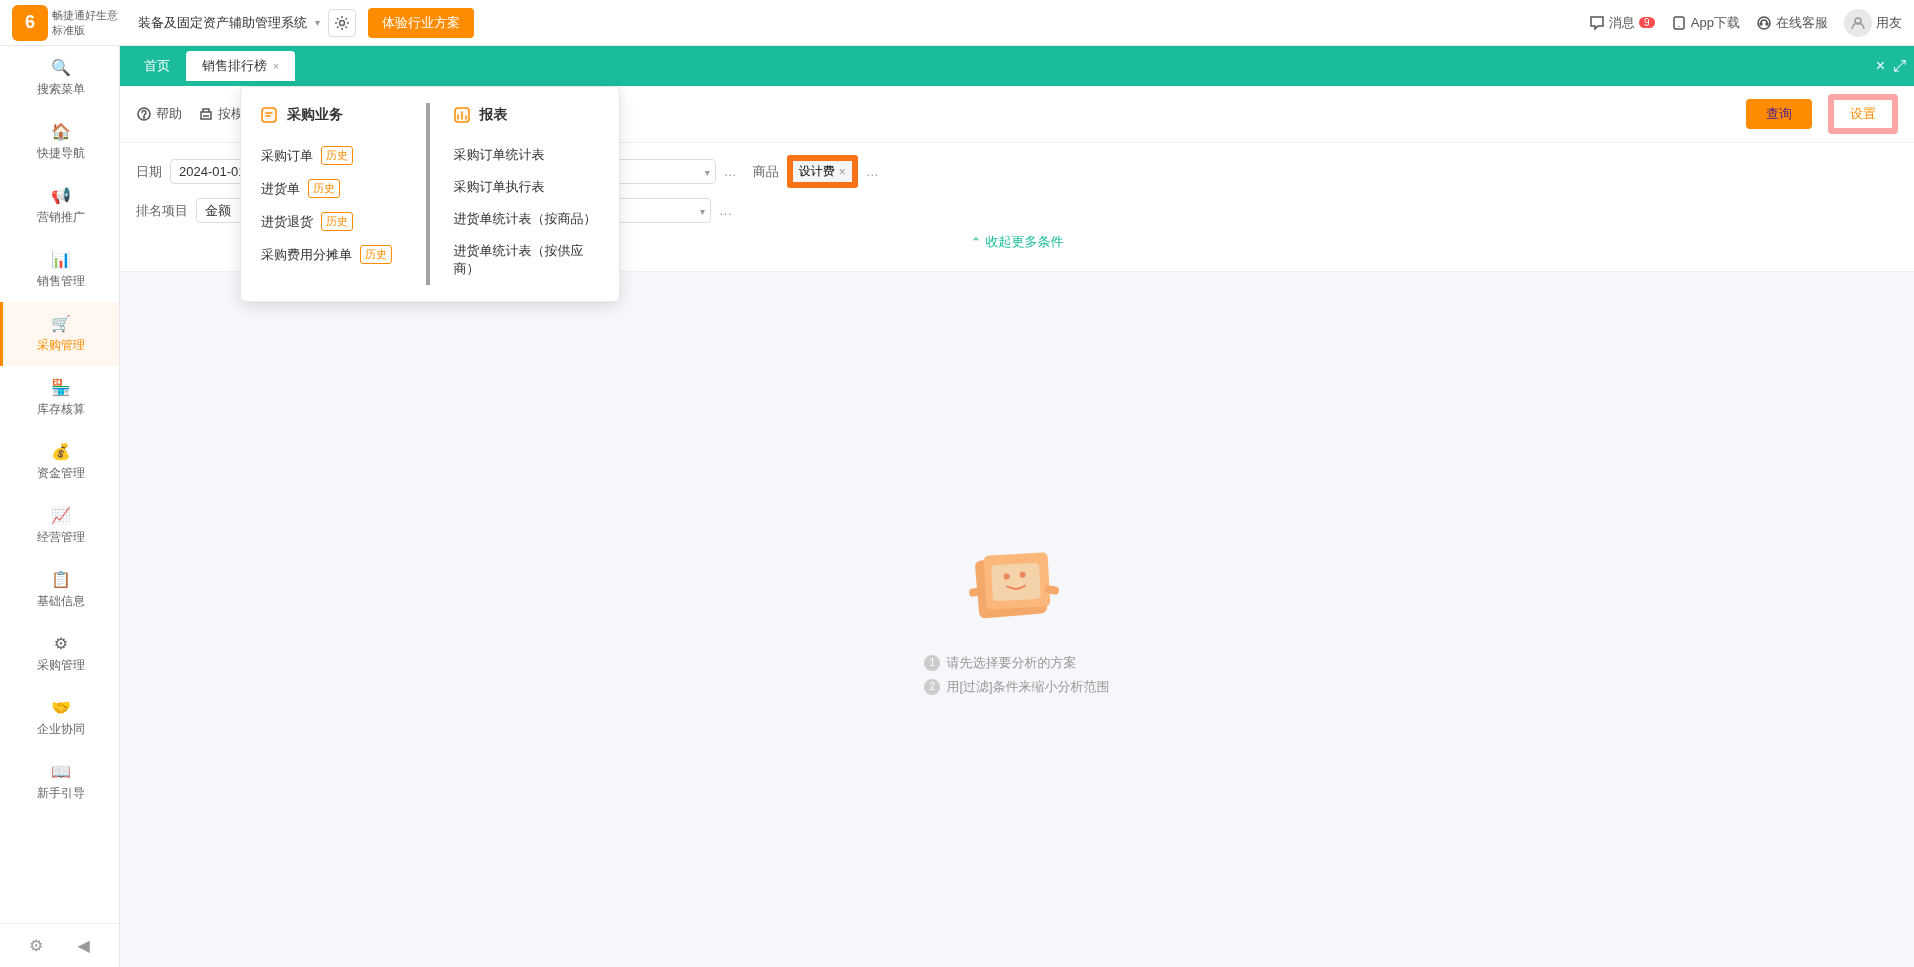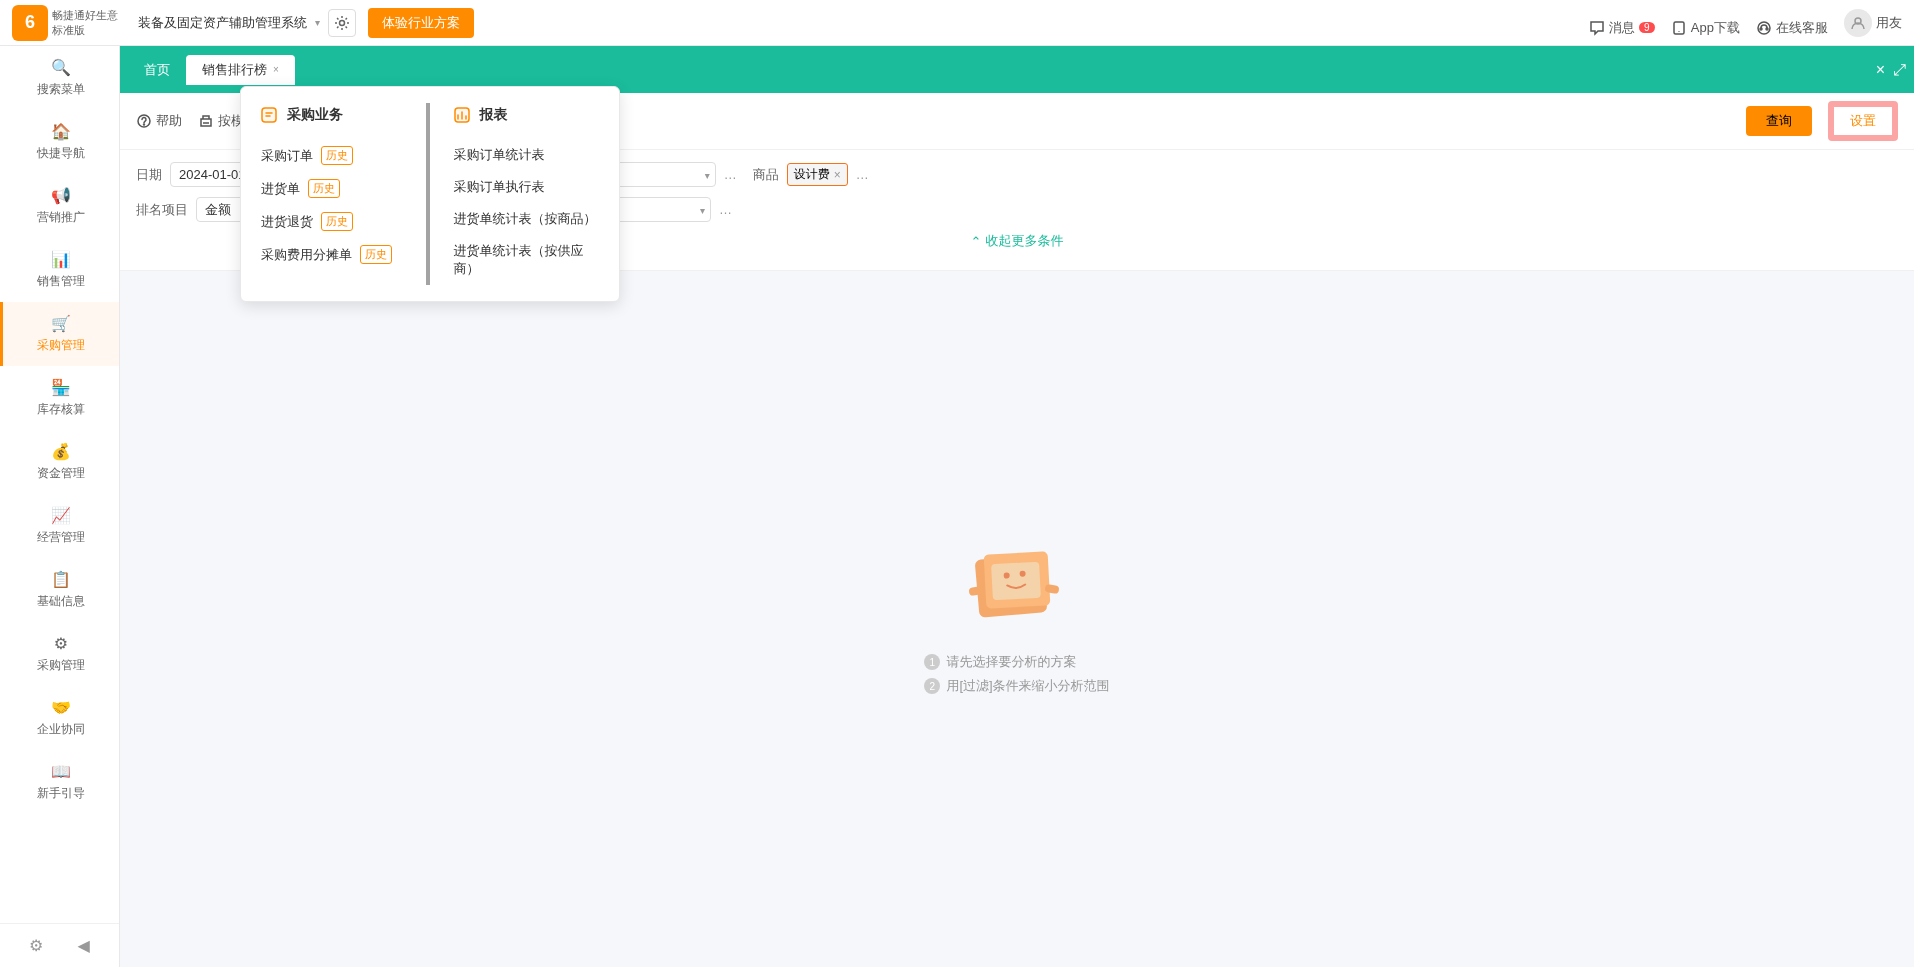--- a/index.html
+++ b/index.html
@@ -13,62 +13,62 @@
     .content-area { flex: 1; display: flex; flex-direction: column; overflow: hidden; position: relative; }
 
     
     .logo-area { display: flex; align-items: center; margin-right: 20px; }
     .logo-icon { width: 36px; height: 36px; background: #ff8c00; border-radius: 6px; display: flex; align-items: center; justify-content: center; color: white; font-size: 18px; font-weight: bold; margin-right: 4px; }
     .logo-text { font-size: 11px; color: #666; line-height: 1.3; }
     .system-title { font-size: 13px; color: #333; margin-right: 8px; }
     .dropdown-arrow { color: #999; font-size: 10px; margin-right: 8px; }
     .settings-icon-btn { width: 28px; height: 28px; border: 1px solid #ddd; border-radius: 4px; display: flex; align-items: center; justify-content: center; cursor: pointer; color: #666; margin-right: 12px; }
     .industry-btn { background: #ff8c00; color: white; border: none; padding: 6px 14px; border-radius: 4px; cursor: pointer; font-size: 13px; }
-    .top-bar-right { margin-left: auto; display: flex; align-items: flex-end; gap: 16px; }
+    .top-bar-right { margin-left: auto; display: flex; align-items: center; gap: 16px; }
     .top-bar-item { display: flex; align-items: center; gap: 4px; color: #555; font-size: 13px; cursor: pointer; }
     .badge { background: #ff4d4f; color: white; border-radius: 10px; padding: 0 5px; font-size: 10px; min-width: 16px; text-align: center; }
     .avatar-circle { width: 28px; height: 28px; border-radius: 50%; background: #e8e8e8; display: flex; align-items: center; justify-content: center; color: #999; }
 
     
-    .tabs-bar { height: 47px; background: #1abc9c; display: flex; align-items: center; padding: 0 8px; flex-shrink: 0; }
+    .tabs-bar { height: 40px; background: #1abc9c; display: flex; align-items: center; padding: 0 8px; flex-shrink: 0; }
     .tab-item { padding: 6px 16px; border-radius: 4px 4px 0 0; cursor: pointer; font-size: 13px; color: white; display: flex; align-items: center; gap: 6px; }
     .tab-item.active { background: #fff; color: #333; }
     .tab-item.home { color: white; }
     .tab-close { color: #999; font-size: 10px; cursor: pointer; }
     .tabs-bar-right { margin-left: auto; display: flex; align-items: center; gap: 8px; }
     .tab-action-btn { color: white; cursor: pointer; font-size: 16px; }
     .sidebar-menu { flex: 1; overflow-y: auto; }
     .sidebar-item { padding: 12px 8px; display: flex; flex-direction: column; align-items: center; gap: 4px; cursor: pointer; color: #666; font-size: 12px; border-left: 3px solid transparent; }
     .sidebar-item.active { background: #fff7f0; color: #ff8c00; border-left-color: #ff8c00; }
     .sidebar-item .s-icon { font-size: 16px; }
     .sidebar-footer { padding: 12px; display: flex; justify-content: space-around; border-top: 1px solid #f0f0f0; }
     .sidebar-footer-btn { color: #999; cursor: pointer; font-size: 16px; }
 
     
     .content-toolbar { background: #fff; padding: 8px 16px; border-bottom: 1px solid #f0f0f0; display: flex; align-items: center; gap: 16px; flex-shrink: 0; }
     .toolbar-btn { display: flex; align-items: center; gap: 4px; color: #555; cursor: pointer; font-size: 13px; }
-    .query-btn { background: #ff8c00; color: #000000; border: none; padding: 6px 20px; border-radius: 4px; cursor: pointer; font-size: 13px; }
+    .query-btn { background: #ff8c00; color: #4c1d95; border: none; padding: 6px 20px; border-radius: 4px; cursor: pointer; font-size: 13px; }
     .set-btn { border: 6px solid #fca5a5; color: #ff8c00; background: white; padding: 5px 16px; border-radius: 4px; cursor: pointer; font-size: 13px; }
     .toolbar-spacer { flex: 1; }
 
     
     .filter-area { background: #fff; padding: 12px 16px; border-bottom: 1px solid #f0f0f0; flex-shrink: 0; }
     .filter-row { display: flex; gap: 16px; margin-bottom: 10px; flex-wrap: wrap; }
     .filter-row:last-child { margin-bottom: 0; }
     .filter-item { display: flex; align-items: center; gap: 8px; }
     .filter-label { color: #666; font-size: 13px; white-space: nowrap; }
     .filter-select { border: 1px solid #ddd; border-radius: 4px; padding: 4px 24px 4px 8px; font-size: 13px; color: #333; background: white; cursor: pointer; appearance: none; min-width: 120px; position: relative; }
     .filter-select-wrap { position: relative; display: inline-block; }
     .filter-select-wrap::after { content: '▾'; position: absolute; right: 6px; top: 50%; transform: translateY(-50%); color: #999; pointer-events: none; font-size: 10px; }
     .filter-date-range { display: flex; align-items: center; gap: 6px; }
     .date-input { border: 1px solid #ddd; border-radius: 4px; padding: 4px 8px; font-size: 13px; color: #333; width: 110px; }
     .date-sep { color: #999; }
     .date-shortcuts { display: flex; gap: 4px; }
     .date-shortcut { color: #1abc9c; cursor: pointer; font-size: 12px; }
-    .tag { background: #f5f5f5; border: 1px solid #f97316; border-radius: 3px; padding: 2px 6px; font-size: 12px; display: flex; align-items: center; gap: 4px; }
+    .tag { background: #f5f5f5; border: 6px solid #f97316; border-radius: 3px; padding: 2px 6px; font-size: 12px; display: flex; align-items: center; gap: 4px; }
     .tag-close { cursor: pointer; color: #999; }
     .filter-dots { color: #999; cursor: pointer; }
     .collapse-btn { display: flex; align-items: center; gap: 4px; color: #1abc9c; cursor: pointer; font-size: 13px; margin: 8px auto; width: fit-content; }
 
     
     .main-content { flex: 1; background: #f5f7fa; display: flex; align-items: center; justify-content: center; overflow: auto; }
     .empty-state { display: flex; flex-direction: column; align-items: center; gap: 16px; }
     .empty-illustration { position: relative; width: 120px; height: 100px; }
     .empty-tips { color: #999; font-size: 13px; }
     .empty-tips p { display: flex; align-items: center; gap: 6px; margin-bottom: 6px; }

